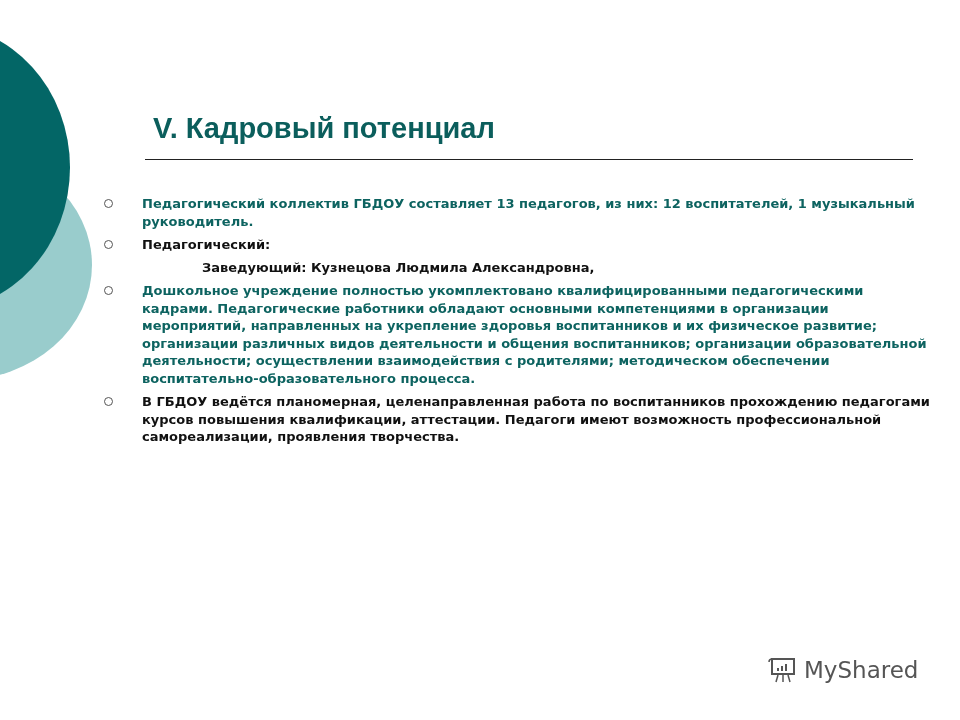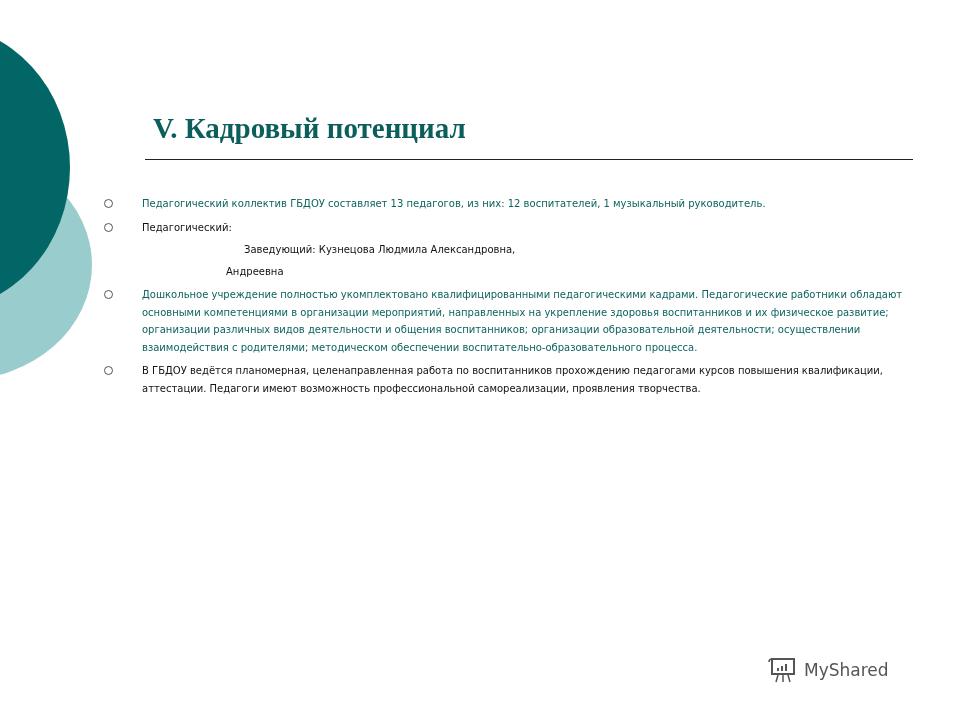--- a/index.html
+++ b/index.html
@@ -13,47 +13,47 @@
       width: 262px; height: 230px; border-radius: 50%;
       background: #99cccc;
     }
     .circle-dark {
       position: absolute; left: -190px; top: 25px;
       width: 260px; height: 285px; border-radius: 50%;
       background: #036666;
     }
     .title {
       position: absolute; left: 153px; top: 112px;
-      font-family: Liberation Serif, serif;
+      font-family: Liberation Sans, sans-serif;
       font-weight: bold; font-size: 29px; color: #0b5e5c;
       margin: 0;
     }
     .title-rule {
       position: absolute; left: 145px; top: 159px; width: 768px;
       border-top: 1px solid #222;
     }
     .content {
       position: absolute; left: 104px; top: 195px; width: 830px;
-      font-weight: normal; font-size: 10px; line-height: 17.5px;
+      font-weight: bold; font-size: 13px; line-height: 17.5px;
     }
     .item { position: relative; padding-left: 38px; margin-bottom: 6px; }
     .bullet {
       position: absolute; left: 0; top: 4px;
       width: 7px; height: 7px; border: 1px solid #555; border-radius: 50%;
     }
     .teal { color: #0d6360; }
     .black { color: #111; }
     .sub { padding-left: 98px; color: #111; margin-top: 5px; }
     .sub .cont { padding-left: 24px; display: block; }
-    .sub-line { margin-bottom: 4px; margin-left: 42px; }
+    .sub-line { margin-bottom: 4px; }
     .wm {
       position: absolute; left: 768px; top: 656px;
       display: flex; align-items: center; gap: 6px;
     }
-    .wm-text { font-family: "DejaVu Sans", sans-serif; font-size: 17px; color: #555; }
+    .wm-text { font-family: "DejaVu Sans", sans-serif; font-size: 23px; color: #555; }
   </style>
 </head>
 <body>
 
 <div class="circle-light"></div>
 <div class="circle-dark"></div>
 
 <h1 class="title">V. Кадровый потенциал</h1>
 <div class="title-rule"></div>
 
@@ -61,21 +61,20 @@
   <div class="item teal">
     <span class="bullet"></span>
     <span>Педагогический коллектив ГБДОУ составляет 13 педагогов, из них: 12 воспитателей, 1 музыкальный руководитель.</span>
   </div>
   <div class="item black">
     <span class="bullet"></span>
     <span>Педагогический:</span>
     <div class="sub" style="margin-left:-38px;">
       <div class="sub-line">Заведующий: Кузнецова Людмила Александровна,</div>
       <div>
-        <span class="cont">Андреевна</span>
       </div>
     </div>
   </div>
   <div class="item teal">
     <span class="bullet"></span>
     <span>Дошкольное учреждение полностью укомплектовано квалифицированными педагогическими кадрами. Педагогические работники обладают основными компетенциями в организации мероприятий, направленных на укрепление здоровья воспитанников и их физическое развитие; организации различных видов деятельности и общения воспитанников; организации образовательной деятельности; осуществлении взаимодействия с родителями; методическом обеспечении воспитательно-образовательного процесса.</span>
   </div>
   <div class="item black">
     <span class="bullet"></span>
     <span>В ГБДОУ ведётся планомерная, целенаправленная работа по воспитанников прохождению педагогами курсов повышения квалификации, аттестации. Педагоги имеют возможность профессиональной самореализации, проявления творчества.</span>

